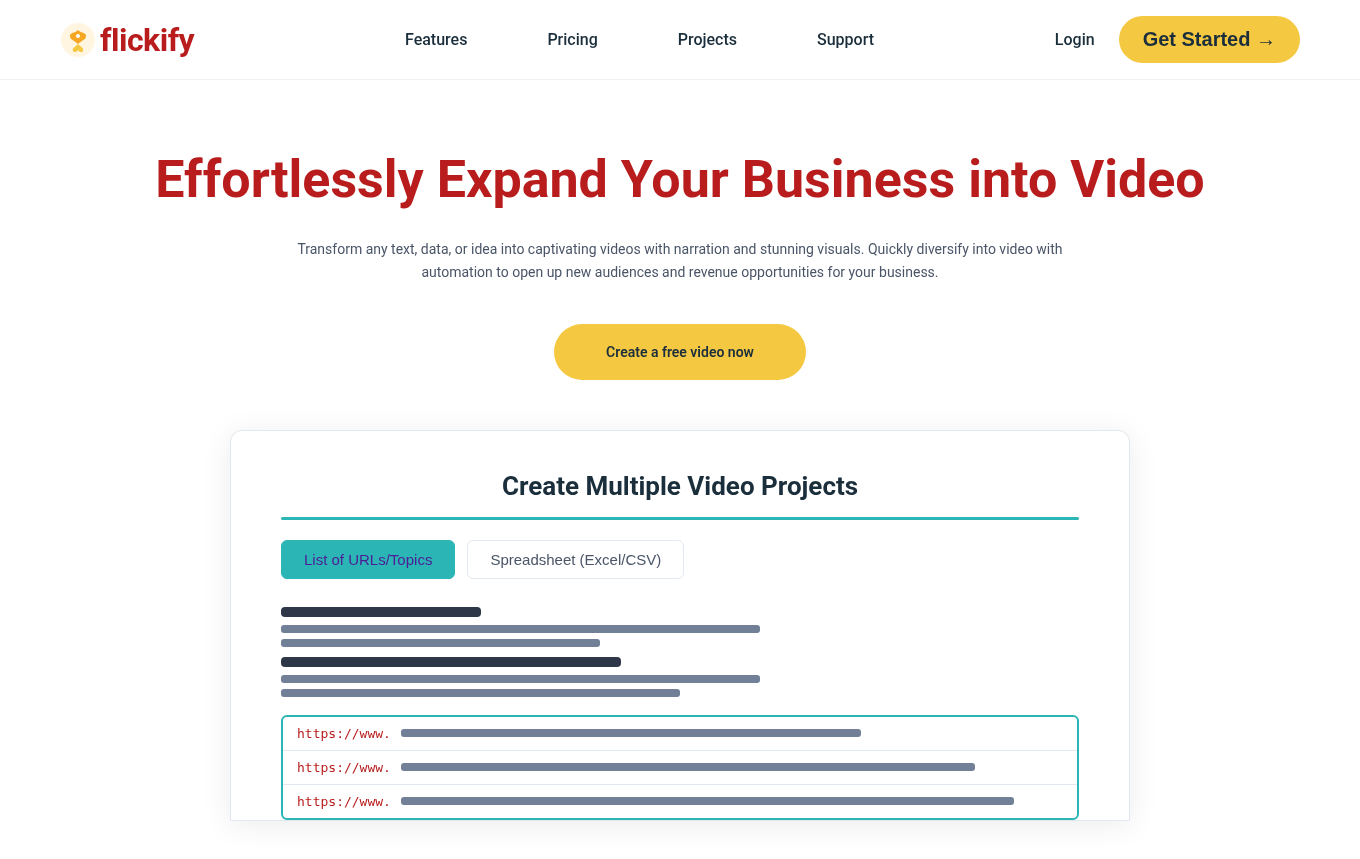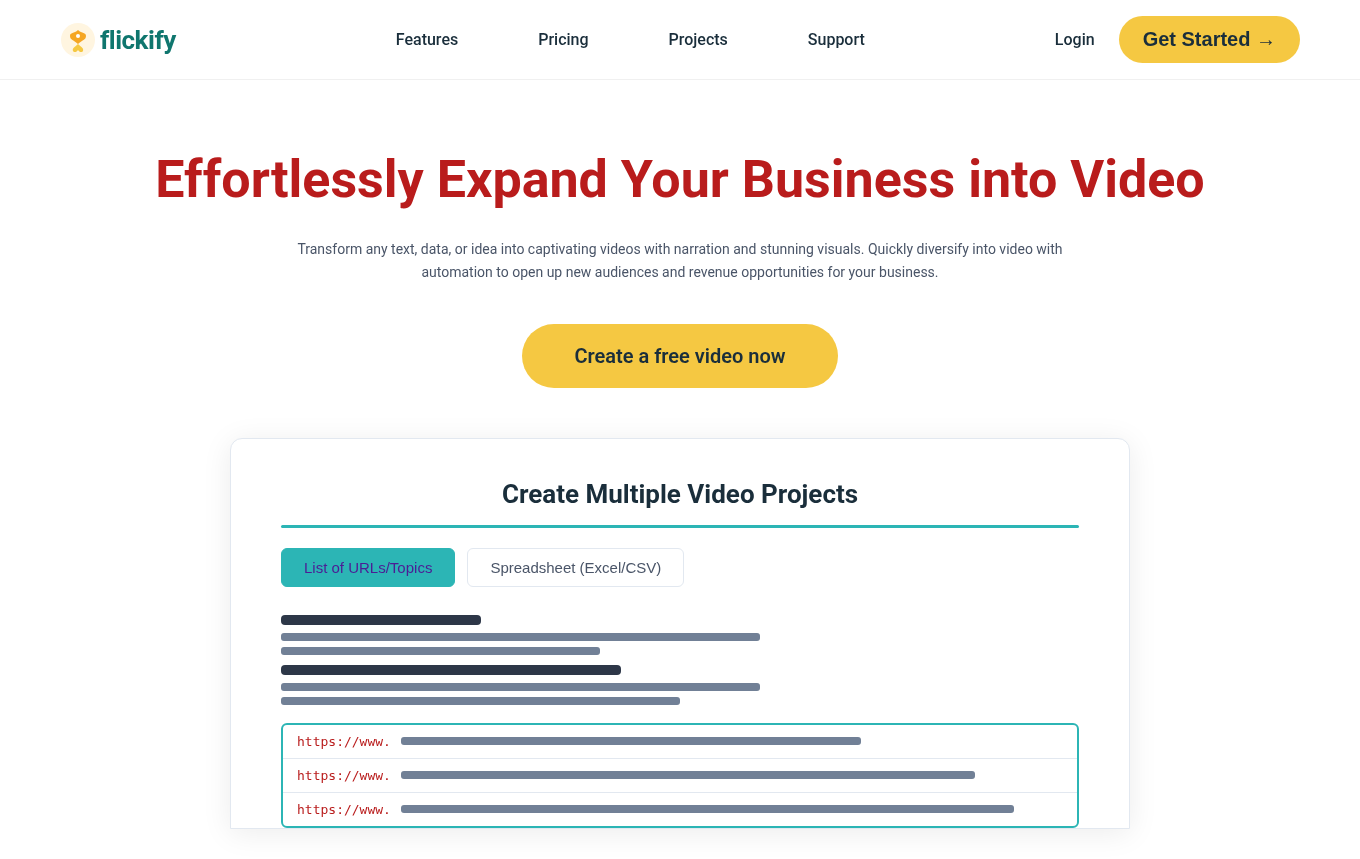--- a/index.html
+++ b/index.html
@@ -24,23 +24,23 @@
       display: flex;
       align-items: center;
       gap: 4px;
       text-decoration: none;
     }
     .logo-icon {
       width: 36px;
       height: 36px;
     }
     .logo-text {
-      font-size: 26px;
+      font-size: 32px;
       font-weight: 700;
-      color: #0f766e;
+      color: #b91c1c;
       letter-spacing: -0.5px;
       text-align: center;
     }
     .nav-links {
       display: flex;
       align-items: center;
       gap: 50px;
       list-style: none;
     }
     .nav-links a {
@@ -94,21 +94,21 @@
       max-width: 820px;
       margin: 0 auto 40px;
     }
     .btn-cta {
       display: inline-block;
       background: #f5c842;
       color: #1a2e3b;
       border: none;
       border-radius: 40px;
       padding: 20px 52px;
-      font-size: 20px;
+      font-size: 14px;
       font-weight: 600;
       cursor: pointer;
       text-decoration: none;
     }
 
     
     .demo-container {
       max-width: 900px;
       margin: 50px auto 0;
       background: #ffffff;

